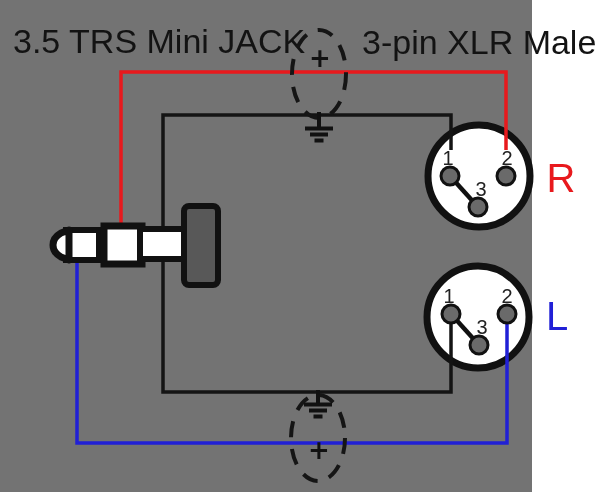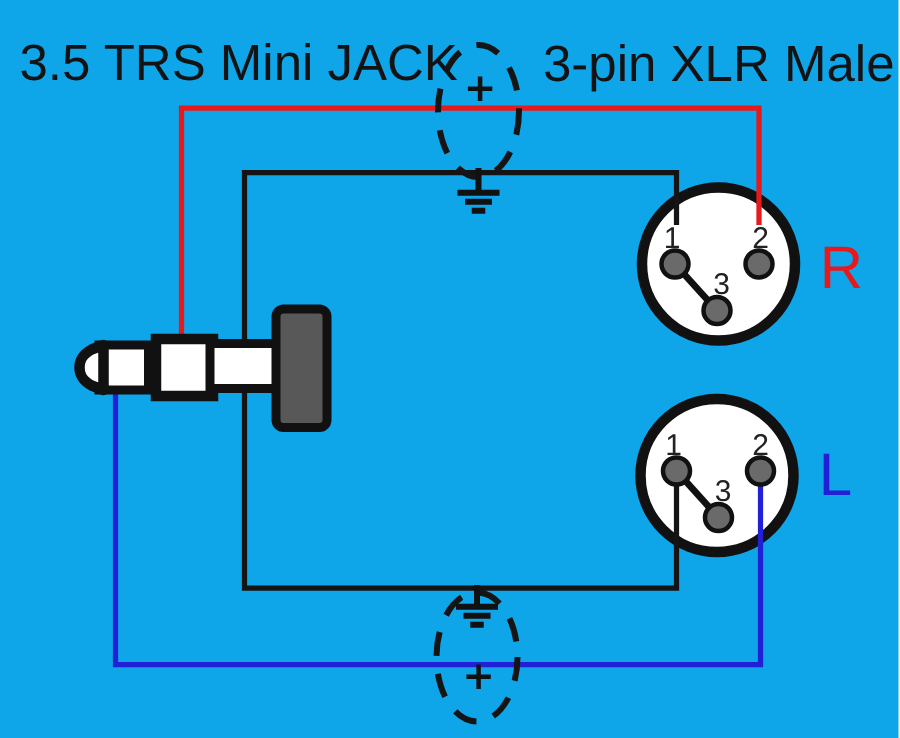--- a/index.html
+++ b/index.html
@@ -1,17 +1,17 @@
 <!DOCTYPE html>
 <html style="--color-right: #e8191d; --color-left: #2120d6; --color-ground: #141414; --color-pin: #6a6a6a; --color-handle: #585858;"><head>
 <meta charset="utf-8">
 <style>
   html,body{margin:0;padding:0;background:#ffffff;}
   body{width:600px;height:492px;overflow:hidden;}
-  .stage{position:relative;width:599px;height:492px;background:#0ea5e9;}
+  .stage{position:relative;width:532px;height:492px;background:#737373;}
   svg{display:block;}
   text{font-family:"Liberation Sans", sans-serif;}
   .title{font-size:34px;fill:#131313;}
   .pin-label{font-size:20px;fill:#222222;text-anchor:middle;}
   .channel{font-size:40px;text-anchor:middle;}
   .plus{font-family:"DejaVu Sans", sans-serif;font-weight:bold;font-size:26px;fill:#111111;text-anchor:middle;}
   .shell{fill:#ffffff;stroke:#111111;stroke-width:7;}
   .pin{fill:var(--color-pin);stroke:#111111;stroke-width:3;}
   .pin-link{stroke:#111111;stroke-width:4.5;fill:none;}
   .wire{fill:none;stroke-width:3.5;}

